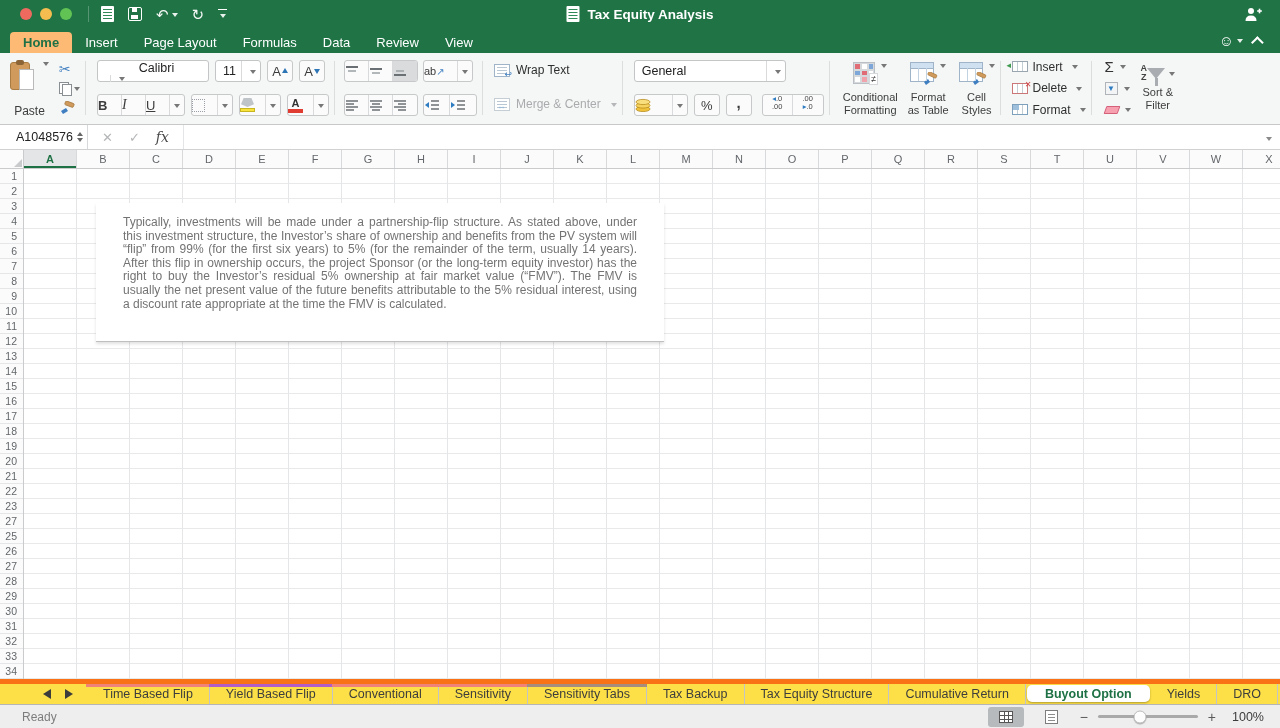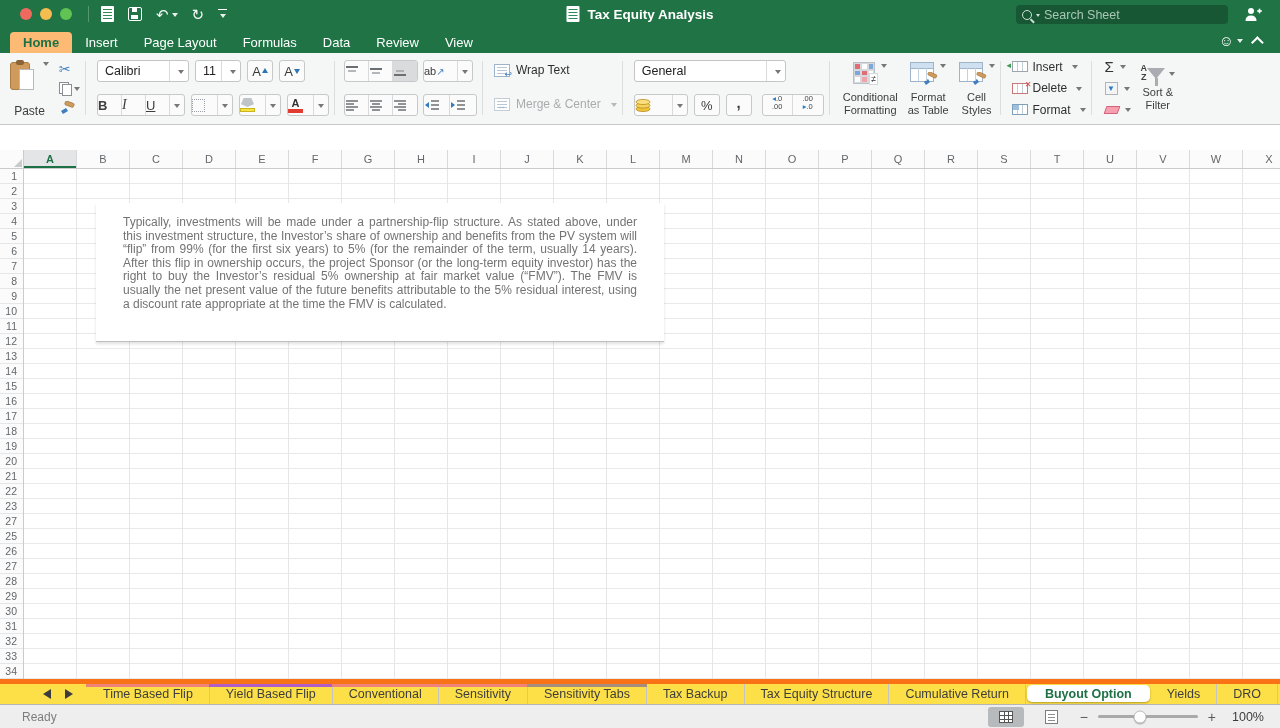--- a/index.html
+++ b/index.html
@@ -62,21 +62,21 @@
   .copy-ic { width:11px; height:12px; position:relative; }
   .copy-ic:before,.copy-ic:after { content:""; position:absolute; width:8px; height:10px; border:1px solid #8a8f94; background:#fff; }
   .copy-ic:before{ left:0; top:0; } .copy-ic:after{ left:3px; top:2px; }
   .brush-ic svg{ display:block; }
 
   .grp-font { justify-content:space-between; padding:2px 0; margin-left:6px; }
   .font-row { display:flex; align-items:center; gap:6px; }
   .selbox { display:flex; align-items:center; justify-content:space-between; background:#fff; border:1px solid #c3c5c6;
      border-radius:3px; height:22px; font-size:12.5px; color:#222; padding-left:7px; }
   .selbox .cr-cell { border-left:1px solid #d9dadb; align-self:stretch; display:flex; align-items:center; padding:0 4px; margin-left:5px; }
-  .fname { width:92px; } .fsize { width:46px; }
+  .fname { width:112px;flex-direction:column; } .fsize { width:46px; }
   .btn { display:flex; align-items:center; justify-content:center; background:#fbfbfb; border:1px solid #c6c8c9; border-radius:3px; height:22px; }
   .ab-btn { width:26px; font-size:13px; color:#3a3a3a; gap:1px; }
   .tri-up { width:0;height:0;border:3.5px solid transparent;border-bottom:5px solid #2e75b6; transform:translateY(-2px);}
   .tri-dn { width:0;height:0;border:3.5px solid transparent;border-top:5px solid #2e75b6; transform:translateY(2px);}
   .seg { display:flex; border:1px solid #c6c8c9; border-radius:3px; background:#fbfbfb; height:22px; overflow:hidden; }
   .seg > div { display:flex; align-items:center; border-right:1px solid #d9dadb; }
   .seg > div:last-child { border-right:none; }
   .biu-b{ width:24px; font-weight:700; font-size:13px; }
   .biu-i{ width:24px; font-style:italic; font-family:"Liberation Serif",serif; font-size:14px; }
   .biu-u{ width:24px; text-decoration:underline; font-size:13px; }
@@ -240,25 +240,20 @@
       <span class="glyph">↻</span>
       <span class="custom-ic">
         <span class="bar"></span>
         <span class="caret-w"></span>
       </span>
     </div>
     <div class="tb-title">
       <span class="doc-ic"></span>
       <span>Tax Equity Analysis</span>
     </div>
-    <div class="searchbox">
-      <span class="mag"></span>
-      <span class="mini-chev"></span>
-      <span class="ph">Search Sheet</span>
-    </div>
     <div class="share-ic">
       <svg width="18" height="16" viewBox="0 0 18 16">
         <circle cx="7" cy="5" r="3" fill="#fff"></circle>
         <path d="M1.5 15 Q1.5 9.5 7 9.5 Q12.5 9.5 12.5 15 Z" fill="#fff"></path>
         <rect x="13.2" y="4.2" width="4.6" height="1.6" fill="#fff"></rect>
         <rect x="14.7" y="2.7" width="1.6" height="4.6" fill="#fff"></rect>
       </svg>
     </div>
   </div>
 
@@ -619,20 +614,36 @@
           <span class="cr"></span>
         </div>
         <div class="style-lbl">
           <div>Sort &amp;</div>
           <div>Filter</div>
         </div>
       </div>
     </div>
   </div>
 
+  <div class="formula-row">
+    <div class="namebox">
+      <span class="nb-text">A1048576</span>
+      <span class="stepper">
+        <span class="st-up"></span>
+        <span class="st-dn"></span>
+      </span>
+    </div>
+    <div class="fbar-btns">
+      <span class="fx-cancel">✕</span>
+      <span class="fx-ok">✓</span>
+      <span class="fx">fx</span>
+    </div>
+    <div class="fbar-input"></div>
+    <div class="fbar-chev"><span class="cr"></span></div>
+  </div>
 
   <div class="grid">
     <div class="corner"></div>
     <div class="col-headers" id="col-headers">
         <div class="col-h sel">A</div>
         <div class="col-h">B</div>
         <div class="col-h">C</div>
         <div class="col-h">D</div>
         <div class="col-h">E</div>
         <div class="col-h">F</div>

